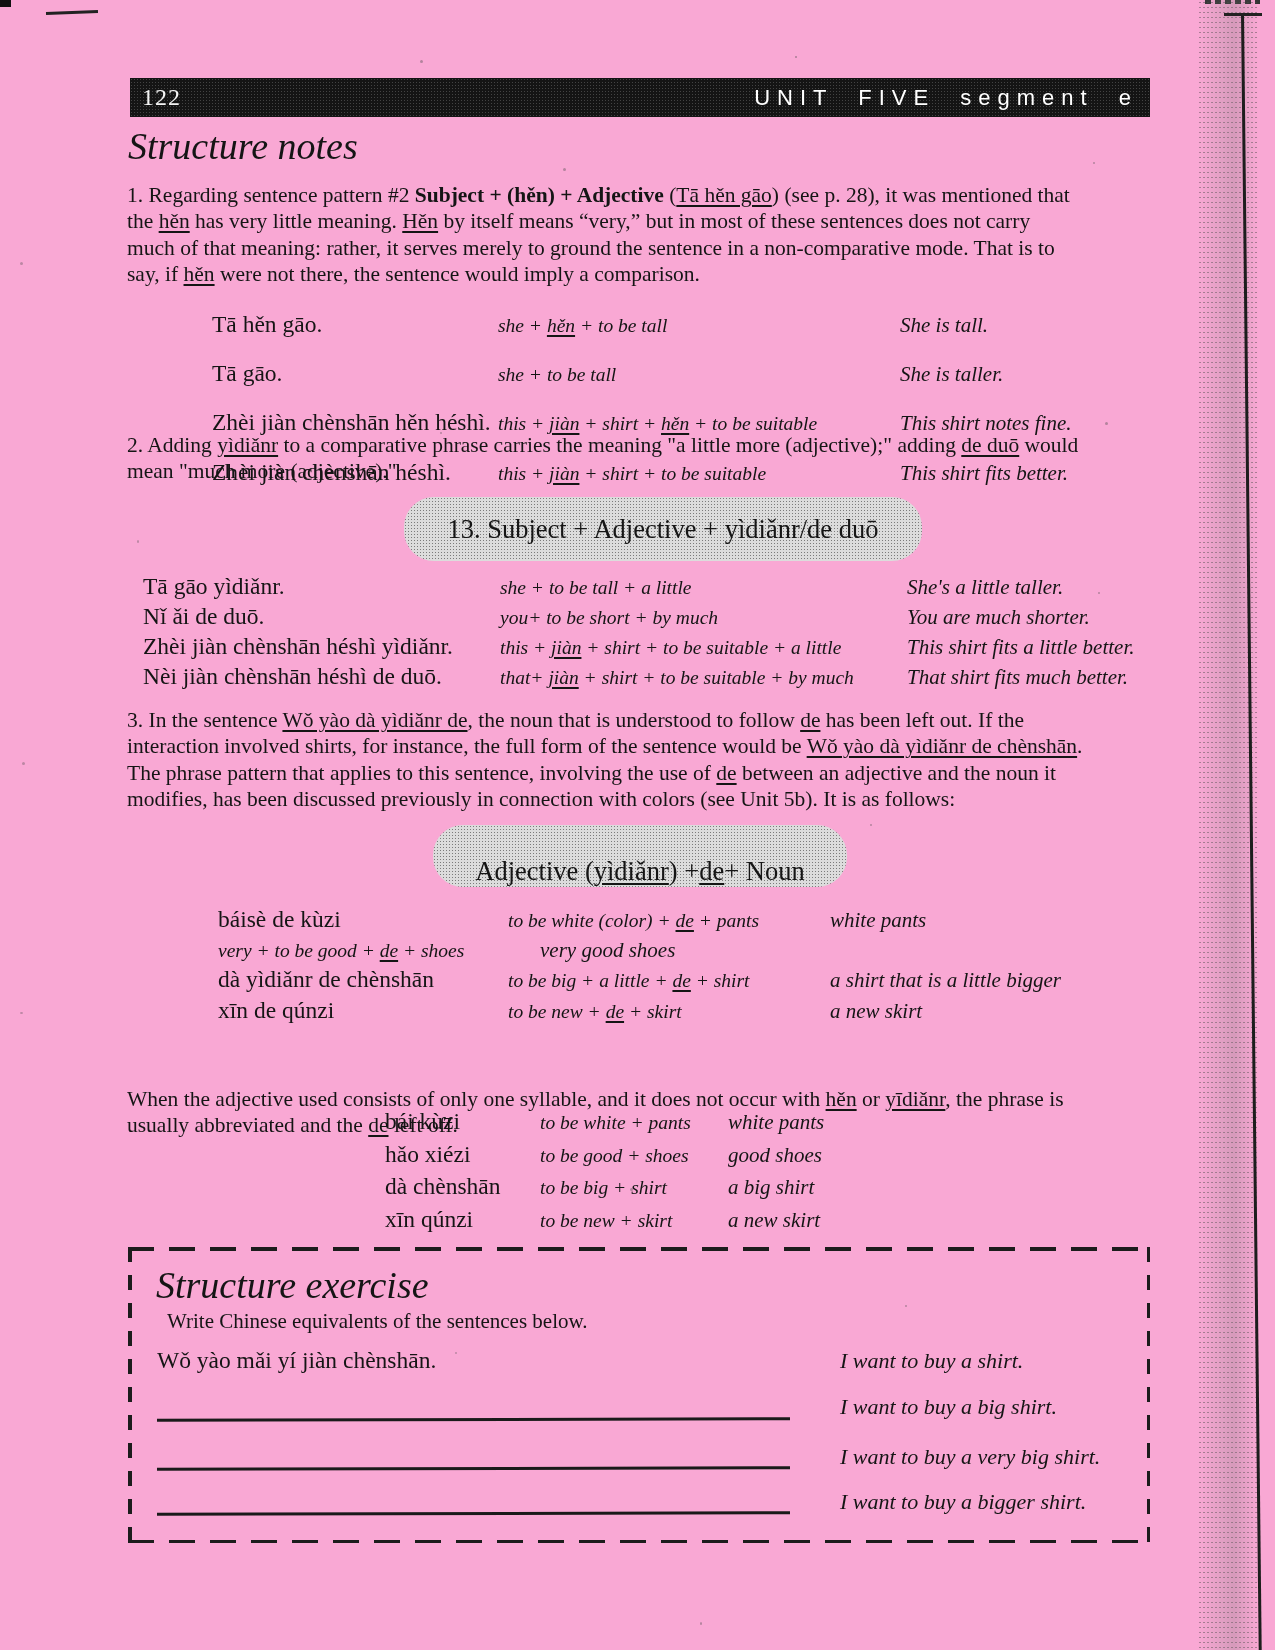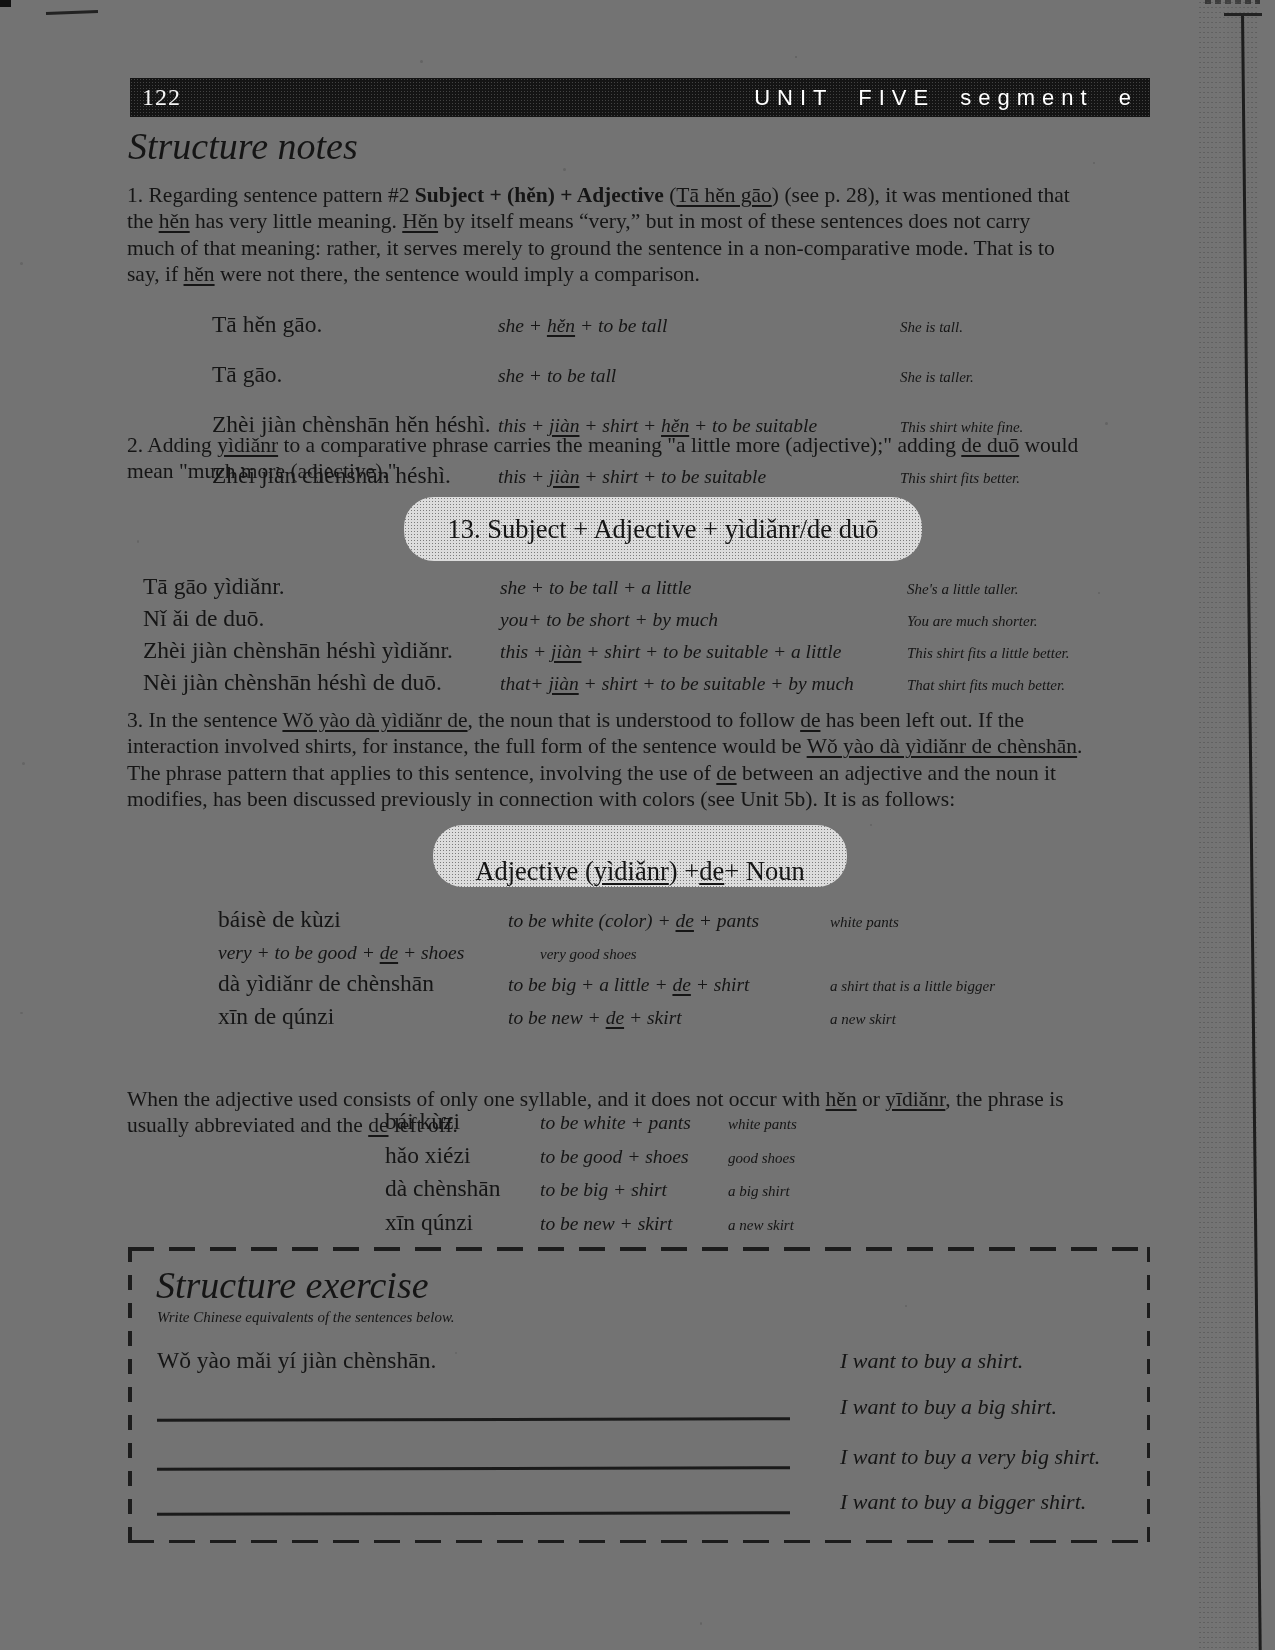--- a/index.html
+++ b/index.html
@@ -1,18 +1,18 @@
 <!DOCTYPE html>
 <html><head>
 <meta charset="utf-8">
 <style>
   html,body{margin:0;padding:0;background:#e8e8e8;}
   .page{
     position:relative; width:1275px; height:1650px; margin:0 auto;
-    background:#737373; overflow:hidden;
+    background:#f9a8d4; overflow:hidden;
     font-family:"Liberation Serif","DejaVu Serif",serif; color:#151515;
   }
   .u{ text-decoration:underline; text-underline-offset:3px; text-decoration-thickness:1.5px; }
   .b{ font-weight:bold; }
 
   
   .header-bar{
     position:absolute; left:130px; top:78px; width:1020px; height:39px;
     background-color:#141414;
     background-image:radial-gradient(circle, rgba(255,255,255,.20) .6px, transparent 1px);
@@ -47,35 +47,35 @@
 
   
   .ex-table{ position:absolute; }
   #t1{ left:212px; top:291px; } #t1 .trow{ line-height:28.2px; }
   #t2{ left:143px; top:572px; } #t2 .trow{ line-height:29px; }
   #t3{ left:218px; top:905px; } #t3 .trow{ line-height:29.5px; }
   #t4{ left:385px; top:1106px; } #t4 .trow{ line-height:30.5px; }
   .trow{ display:flex; align-items:baseline; white-space:nowrap; }
   .c1{ font-size:23.5px; }
   .c2{ font-style:italic; font-size:19.5px; }
-  .c3{ font-style:italic; font-size:15px; }
+  .c3{ font-style:italic; font-size:21px; }
   #t1 .c1{ width:286px;margin-top:19px; } #t1 .c2{ width:402px; }
   #t2 .c1{ width:357px; } #t2 .c2{ width:407px; }
   #t3 .c1{ width:290px; } #t3 .c2{ width:322px; }
   #t4 .c1{ width:155px; } #t4 .c2{ width:188px; }
 
   
   .exercise{ position:absolute; left:128px; top:1247px; width:1022px; height:296px; }
   .dash-h{ position:absolute; left:0; width:100%; height:3.5px;
     background:repeating-linear-gradient(90deg,#1c1c1c 0 26px, transparent 26px 41px); }
   .dash-v{ position:absolute; top:0; width:3.5px; height:100%;
     background:repeating-linear-gradient(180deg,#1c1c1c 0 15px, transparent 15px 28px); }
   .d-top{ top:0; } .d-bottom{ bottom:0; } .d-left{ left:0; } .d-right{ right:0; }
   .ex-title{ position:absolute; left:28px; top:16px; font-style:italic; font-size:38px; }
-  .ex-instr{ position:absolute; left:29px; top:62px; font-style:italic; font-size:15px; }
+  .ex-instr{ position:absolute; left:39px; top:62px; font-size:21px; }
   .ex-pinyin{ position:absolute; left:29px; top:100px; font-size:23.5px; }
   .ex-en{ position:absolute; left:712px; font-style:italic; font-size:22px; white-space:nowrap; }
   #en1{ top:101px; } #en2{ top:147px; } #en3{ top:197px; } #en4{ top:242px; }
   .blank-line{ position:absolute; left:29px; width:633px; height:2.5px; background:#1a1a1a; transform:rotate(-0.15deg); }
   #bl1{ top:171px; } #bl2{ top:220px; } #bl3{ top:265px; }
 
   
   .binding-band{
     position:absolute; left:1198px; top:0; width:60px; height:1650px;
     background-image:
@@ -144,21 +144,21 @@
         <div class="c3">She is tall.</div>
       </div>
       <div class="trow">
         <div class="c1">Tā gāo.</div>
         <div class="c2"><span>she + to be tall</span></div>
         <div class="c3">She is taller.</div>
       </div>
       <div class="trow">
         <div class="c1">Zhèi jiàn chènshān hěn héshì.</div>
         <div class="c2"><span>this + </span><span class="u">jiàn</span><span> + shirt + </span><span class="u">hěn</span><span> + to be suitable</span></div>
-        <div class="c3">This shirt white fine.</div>
+        <div class="c3">This shirt notes fine.</div>
       </div>
       <div class="trow">
         <div class="c1">Zhèi jiàn chènshān héshì.</div>
         <div class="c2"><span>this + </span><span class="u">jiàn</span><span> + shirt + to be suitable</span></div>
         <div class="c3">This shirt fits better.</div>
       </div>
     </div>
 
   <div class="para" id="p2">
       <div class="pline"><span>2.  Adding </span><span class="u">yìdiǎnr</span><span> to a comparative phrase carries the meaning "a little more (adjective);" adding </span><span class="u">de duō</span><span> would</span></div>

